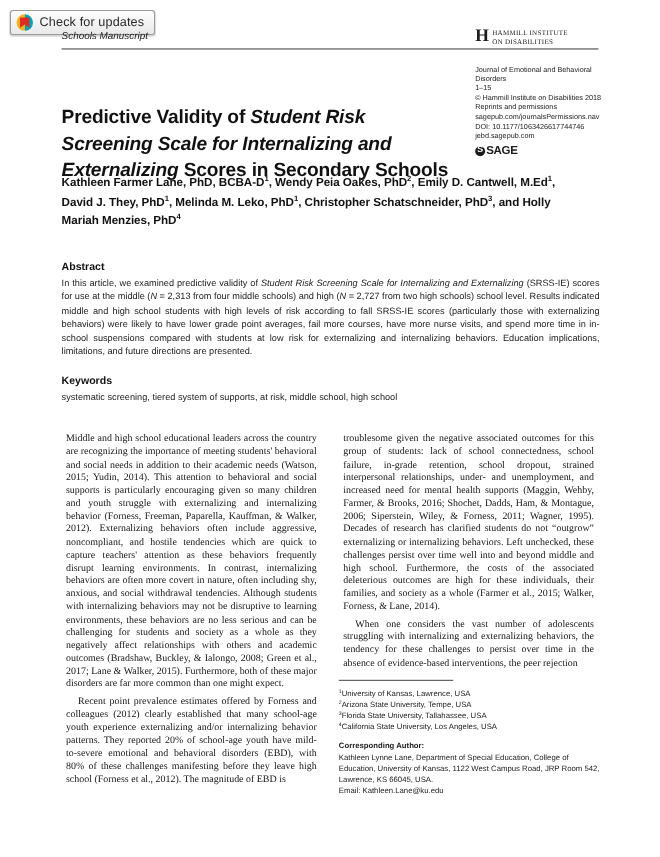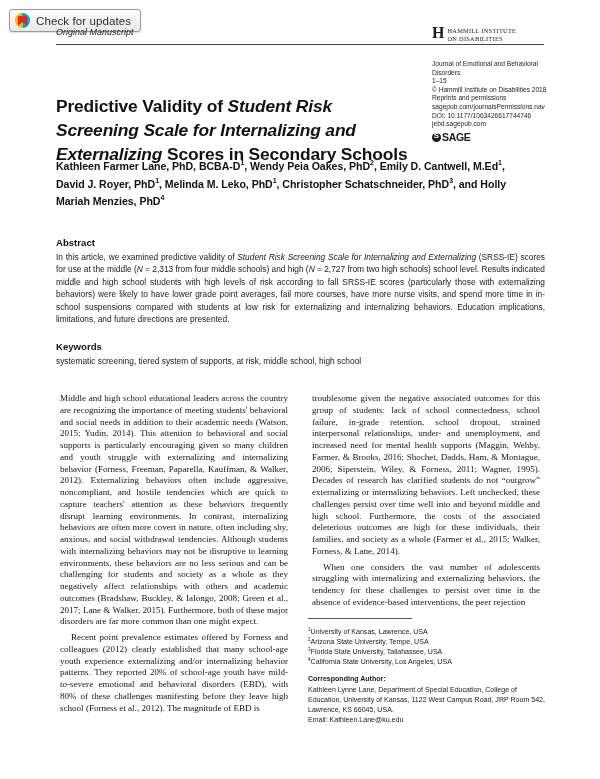--- a/index.html
+++ b/index.html
@@ -248,21 +248,21 @@
   }
 </style>
 </head>
 <body>
 
 <div id="crossmark-badge">
   <span class="cm-mark"></span>
   <span class="cm-label">Check for updates</span>
 </div>
 
-<div id="original-manuscript">Original Manuscript</div>
+<div id="original-manuscript">Schools Manuscript</div>
 <div id="header-rule"></div>
 
 <div id="hammill-logo">
   <span class="h-glyph">H</span>
   <span class="h-lines">
     <span>HAMMILL INSTITUTE</span><br>
     <span>ON DISABILITIES</span>
   </span>
 </div>
 
@@ -278,21 +278,21 @@
   <div>Reprints and permissions</div>
   <div>sagepub.com/journalsPermissions.nav</div>
   <div>DOI: 10.1177/1063426617744746</div>
   <div>jebd.sagepub.com</div>
   <div id="sage-logo">
     <span class="sage-dot"></span>
     <span class="sage-word">SAGE</span>
   </div>
 </div>
 
-<div id="author-list"><span>Kathleen Farmer Lane, PhD, BCBA-D</span><sup>1</sup>, <span>Wendy Peia Oakes, PhD</span><sup>2</sup>, <span>Emily D. Cantwell, M.Ed</span><sup>1</sup>, <span>David J. Royer, PhD</span><sup>1</sup>, <span>Melinda M. Leko, PhD</span><sup>1</sup>, <span>Christopher Schatschneider, PhD</span><sup>3</sup>, and <span>Holly Mariah Menzies, PhD</span><sup>4</sup></div>
+<div id="author-list"><span>Kathleen Farmer Lane, PhD, BCBA-D</span><sup>1</sup>, <span>Wendy Peia Oakes, PhD</span><sup>2</sup>, <span>Emily D. Cantwell, M.Ed</span><sup>1</sup>, <span>David J. They, PhD</span><sup>1</sup>, <span>Melinda M. Leko, PhD</span><sup>1</sup>, <span>Christopher Schatschneider, PhD</span><sup>3</sup>, and <span>Holly Mariah Menzies, PhD</span><sup>4</sup></div>
 
 <section id="abstract-section">
   <div class="sec-heading">Abstract</div>
   <div id="abstract-body"><span>In this article, we examined predictive validity of </span><span class="it">Student Risk Screening Scale for Internalizing and Externalizing</span><span> (SRSS-IE) scores for use at the middle (</span><span class="it">N</span><span> = 2,313 from four middle schools) and high (</span><span class="it">N</span><span> = 2,727 from two high schools) school level. Results indicated middle and high school students with high levels of risk according to fall SRSS-IE scores (particularly those with externalizing behaviors) were likely to have lower grade point averages, fail more courses, have more nurse visits, and spend more time in in-school suspensions compared with students at low risk for externalizing and internalizing behaviors. Education implications, limitations, and future directions are presented.</span></div>
 </section>
 
 <section id="keywords-section">
   <div class="sec-heading">Keywords</div>
   <div id="keywords-body">systematic screening, tiered system of supports, at risk, middle school, high school</div>
 </section>

